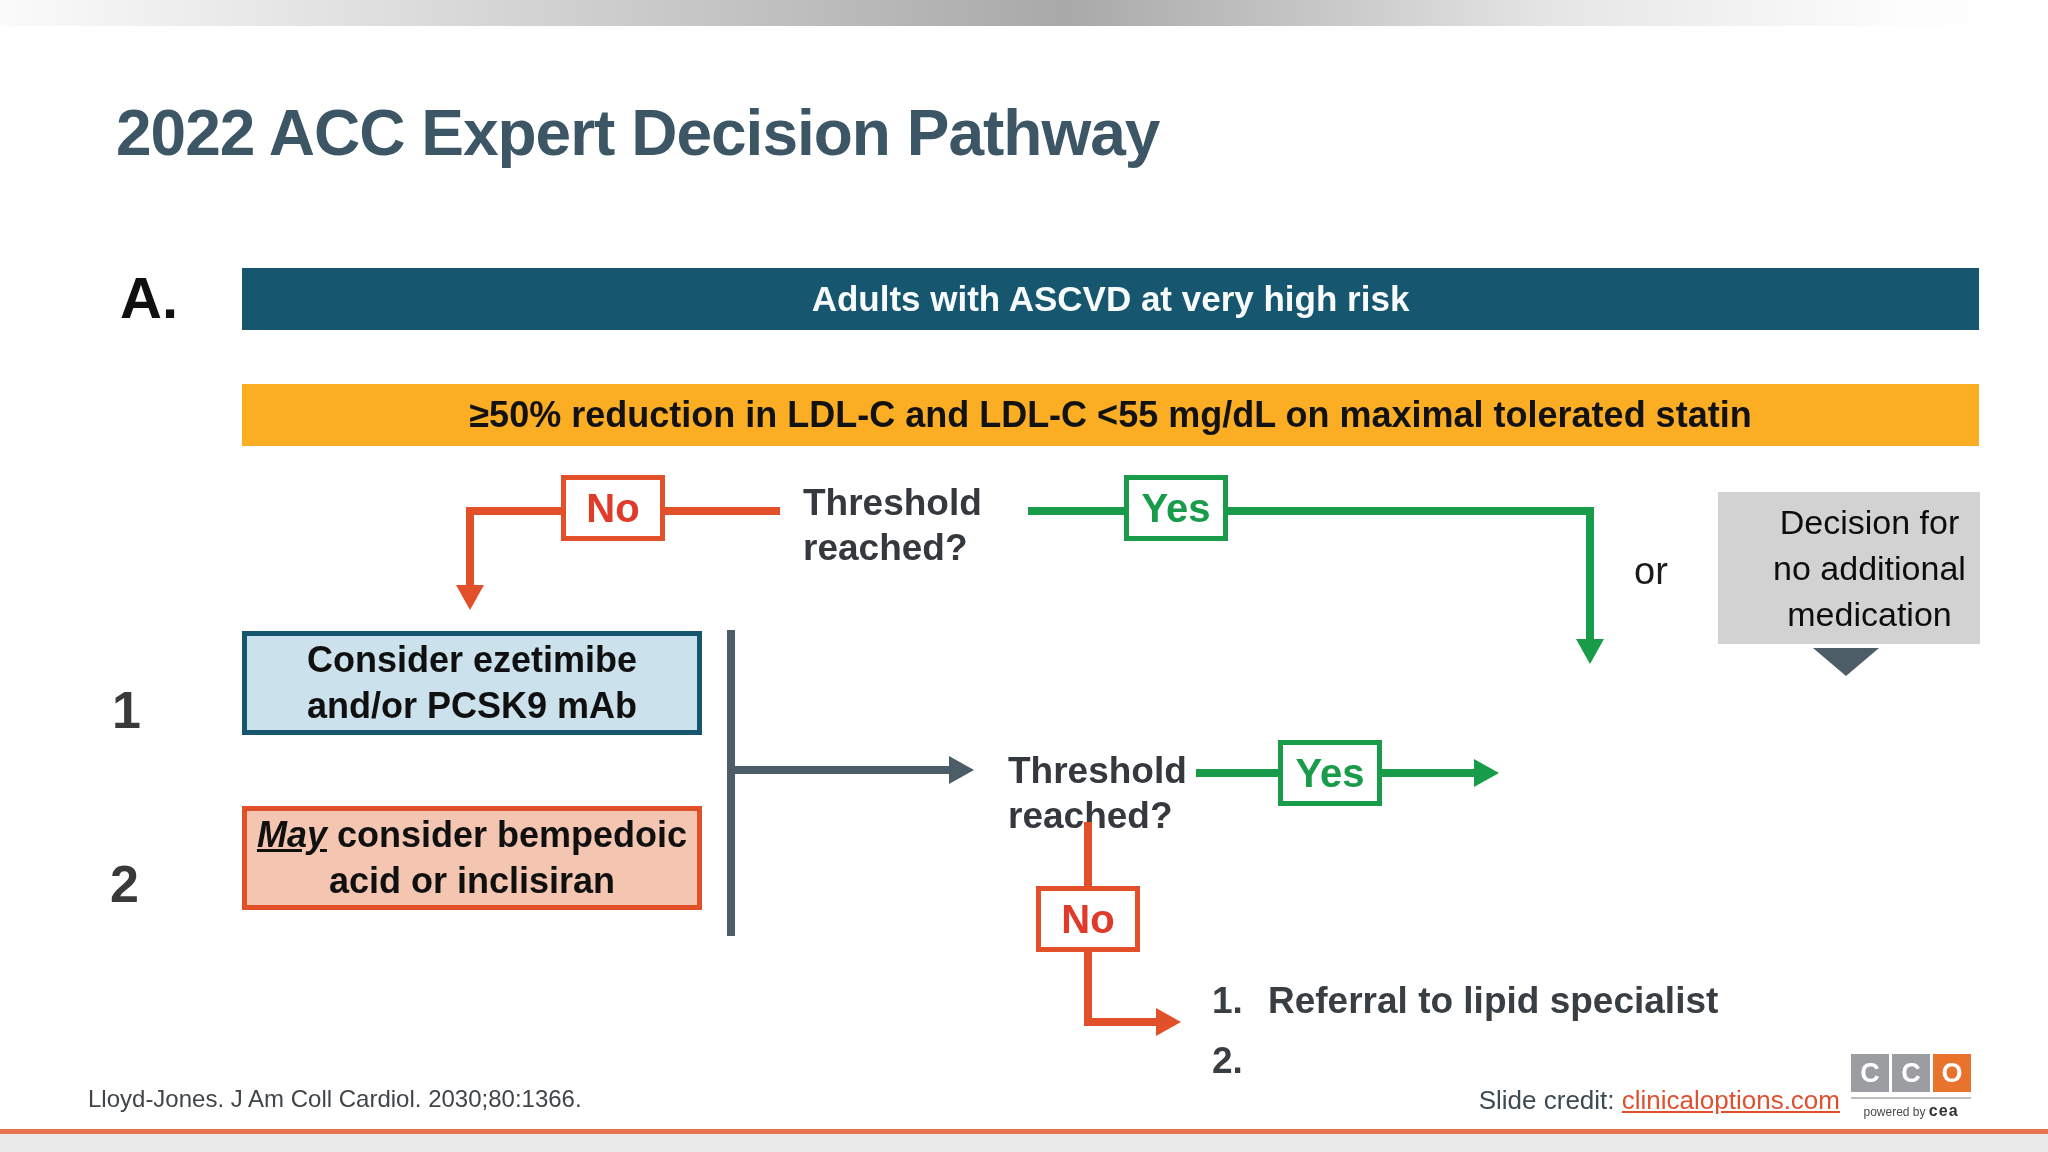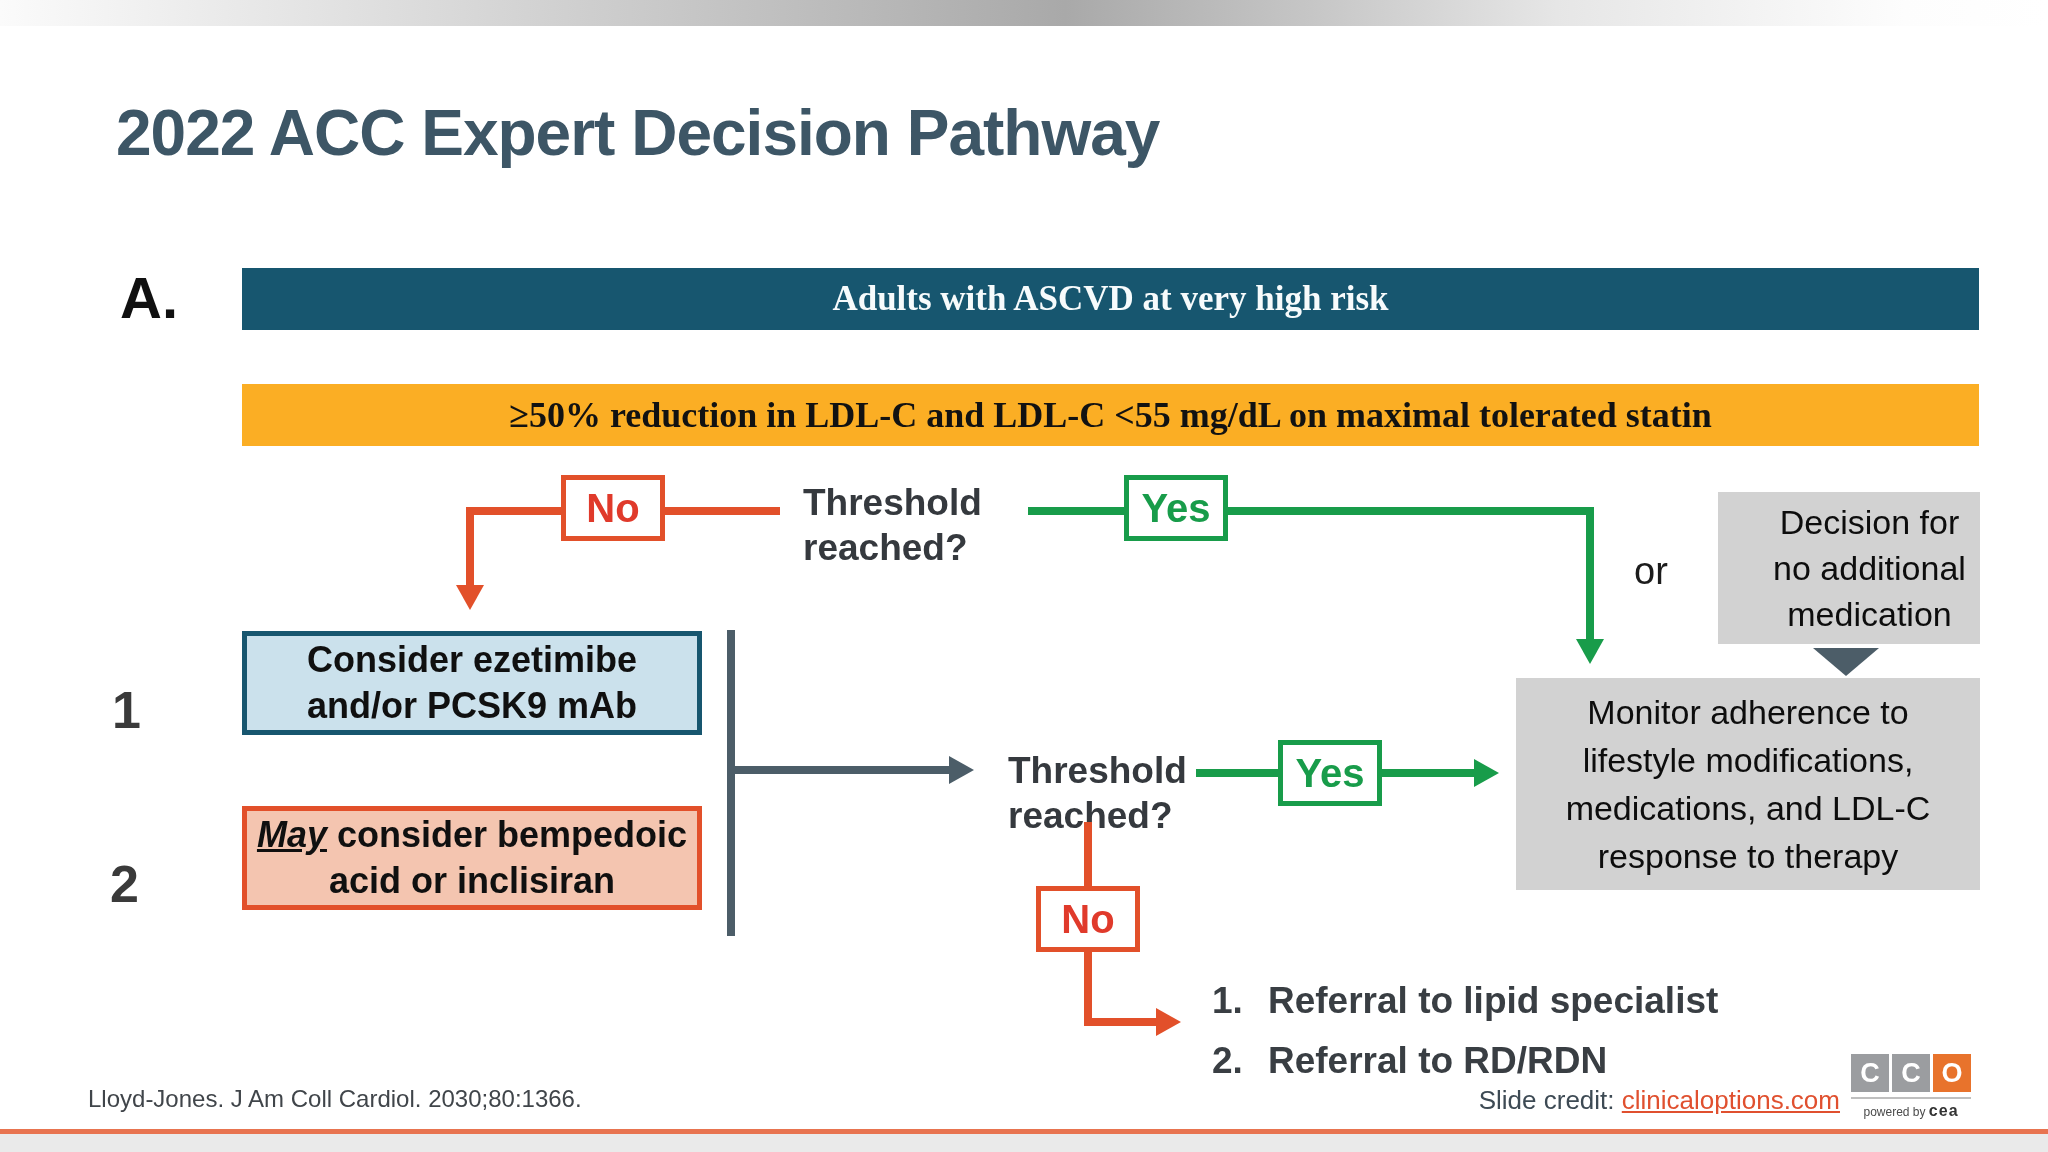--- a/index.html
+++ b/index.html
@@ -9,21 +9,21 @@
 
   
   .top-bar { position:absolute; left:0; top:0; width:2048px; height:26px;
     background:linear-gradient(90deg,#fbfbfb 0%,#d9d9d9 22%,#a9a9a9 52%,#c6c6c6 64%,#e6e6e6 76%,#fdfdfd 93%,#ffffff 100%); }
   .bottom-line { position:absolute; left:0; top:1129px; width:2048px; height:5px; background:#E87450; }
   .bottom-strip { position:absolute; left:0; top:1134px; width:2048px; height:18px; background:#eaeaea; }
 
   .title { position:absolute; left:116px; top:96px; font-size:64px; font-weight:700; color:#3D5666; letter-spacing:-1px; }
   .panel-label { position:absolute; left:120px; top:264px; font-size:58px; font-weight:700; color:#101010; }
 
-  .bar { position:absolute; left:242px; width:1737px; height:62px; display:flex; align-items:center; justify-content:center;font-family:Liberation Serif, serif; }
+  .bar { position:absolute; left:242px; width:1737px; height:62px; display:flex; align-items:center; justify-content:center; }
   .bar.teal { top:268px; background:#17566F; }
   .bar.teal span { color:#f7fbfc; font-size:35px; font-weight:700; }
   .bar.amber { top:366px; background:#FBAE24;margin-top:18px; }
   .bar.amber span { color:#121212; font-size:36px; font-weight:700; }
 
   
   .ln { position:absolute; }
   .or-c { background:#E2502A; }
   .gr-c { background:#189C4A; }
   .sl-c { background:#4C5D68; }
@@ -114,26 +114,20 @@
 
   <div class="or-label">or</div>
 
   <div class="gray-box" id="decision-box">
     <div>Decision for</div>
     <div>no additional</div>
     <div>medication</div>
   </div>
   <div class="arr down-sl" style="left:1813px;top:648px"></div>
 
-  <div class="gray-box" id="monitor-box">
-    <div>Monitor adherence to</div>
-    <div>lifestyle modifications,</div>
-    <div>medications, and LDL-C</div>
-    <div>response to therapy</div>
-  </div>
 
   <div class="step-num" style="left:112px;top:680px">1</div>
   <div class="option-box" id="option1-box">
     <div>Consider ezetimibe</div>
     <div>and/or PCSK9 mAb</div>
   </div>
 
   <div class="step-num" style="left:110px;top:854px">2</div>
   <div class="option-box" id="option2-box">
     <div><span class="may">May</span><span> consider bempedoic</span></div>
@@ -163,21 +157,20 @@
   <div class="ln or-c" style="left:1084px;top:950px;width:8px;height:76px"></div>
   <div class="ln or-c" style="left:1084px;top:1018px;width:72px;height:8px"></div>
   <div class="arr right-or" style="left:1156px;top:1008px"></div>
 
   <div class="referral-row" style="top:980px">
     <span class="num">1.</span>
     <span>Referral to lipid specialist</span>
   </div>
   <div class="referral-row" style="top:1040px">
     <span class="num">2.</span>
-    <span>Referral to RD/RDN</span>
   </div>
 
   <div class="citation">Lloyd-Jones. J Am Coll Cardiol. 2030;80:1366.</div>
   <div class="credit">
     <span>Slide credit: </span><a>clinicaloptions.com</a>
   </div>
 
   <div class="logo">
     <div class="logo-squares">
       <div class="logo-sq gray">C</div>

